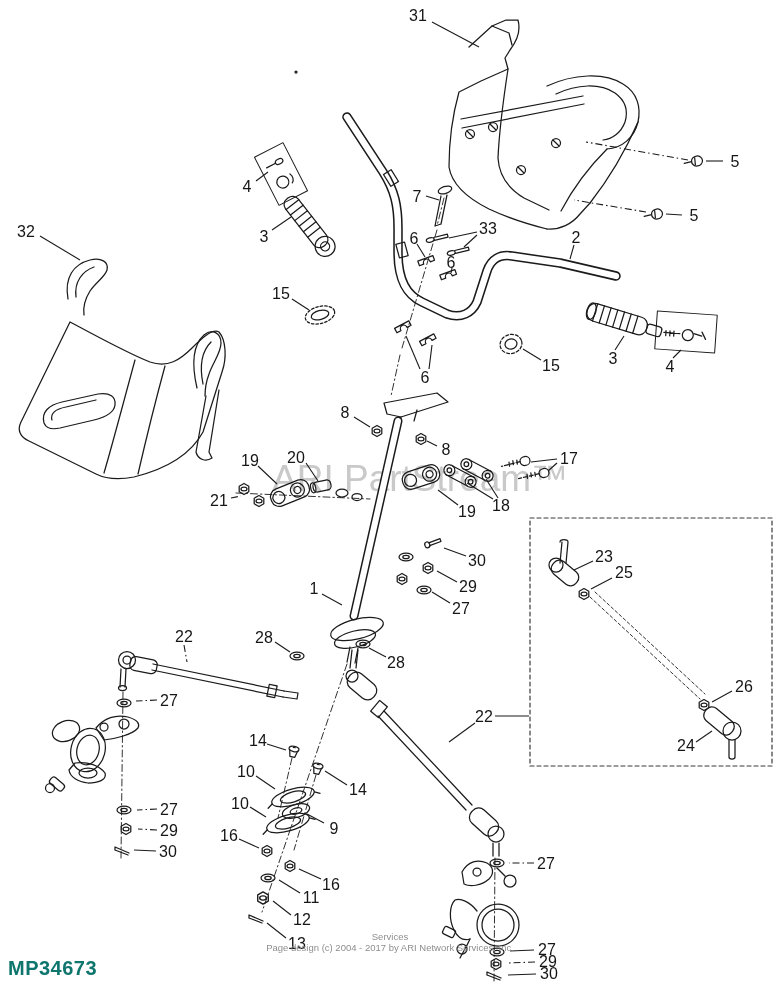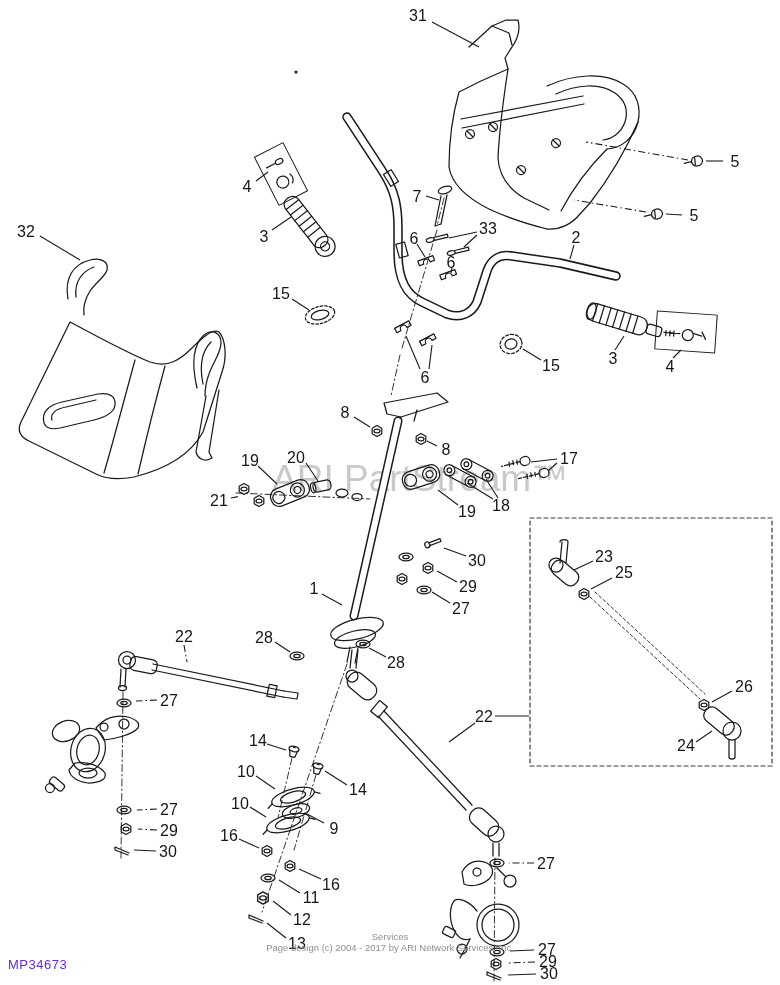--- a/index.html
+++ b/index.html
@@ -3,22 +3,22 @@
 <meta charset="utf-8">
 <style>
   html,body{margin:0;padding:0;background:#fff;}
   .stage{position:relative;width:780px;height:985px;background:#ffffff;overflow:hidden;
          font-family:"Liberation Sans",sans-serif;}
   .watermark{position:absolute;left:272px;top:458px;font-size:37px;letter-spacing:0px;
              color:#c9c9c9;z-index:0;white-space:nowrap;}
   svg.art{position:absolute;left:0;top:0;z-index:1;}
   .copyblock{position:absolute;left:0;top:932px;width:780px;text-align:center;z-index:2;
              color:#8e8e8e;font-size:9.5px;line-height:10.5px;}
-  .partnum{position:absolute;left:8px;top:957px;font-size:13px;font-weight:normal;
-           color:#6d28d9;z-index:3;letter-spacing:.5px;}
+  .partnum{position:absolute;left:8px;top:957px;font-size:20px;font-weight:bold;
+           color:#0f766e;z-index:3;letter-spacing:.5px;}
   #callout-layer text{font:16px "Liberation Sans",sans-serif;fill:#161616;}
   #callout-layer line{stroke:#1b1b1b;stroke-width:1.1;}
 </style>
 </head>
 <body>
 
 <div class="stage">
 
   <div class="watermark">ARI PartStream™</div>
 

